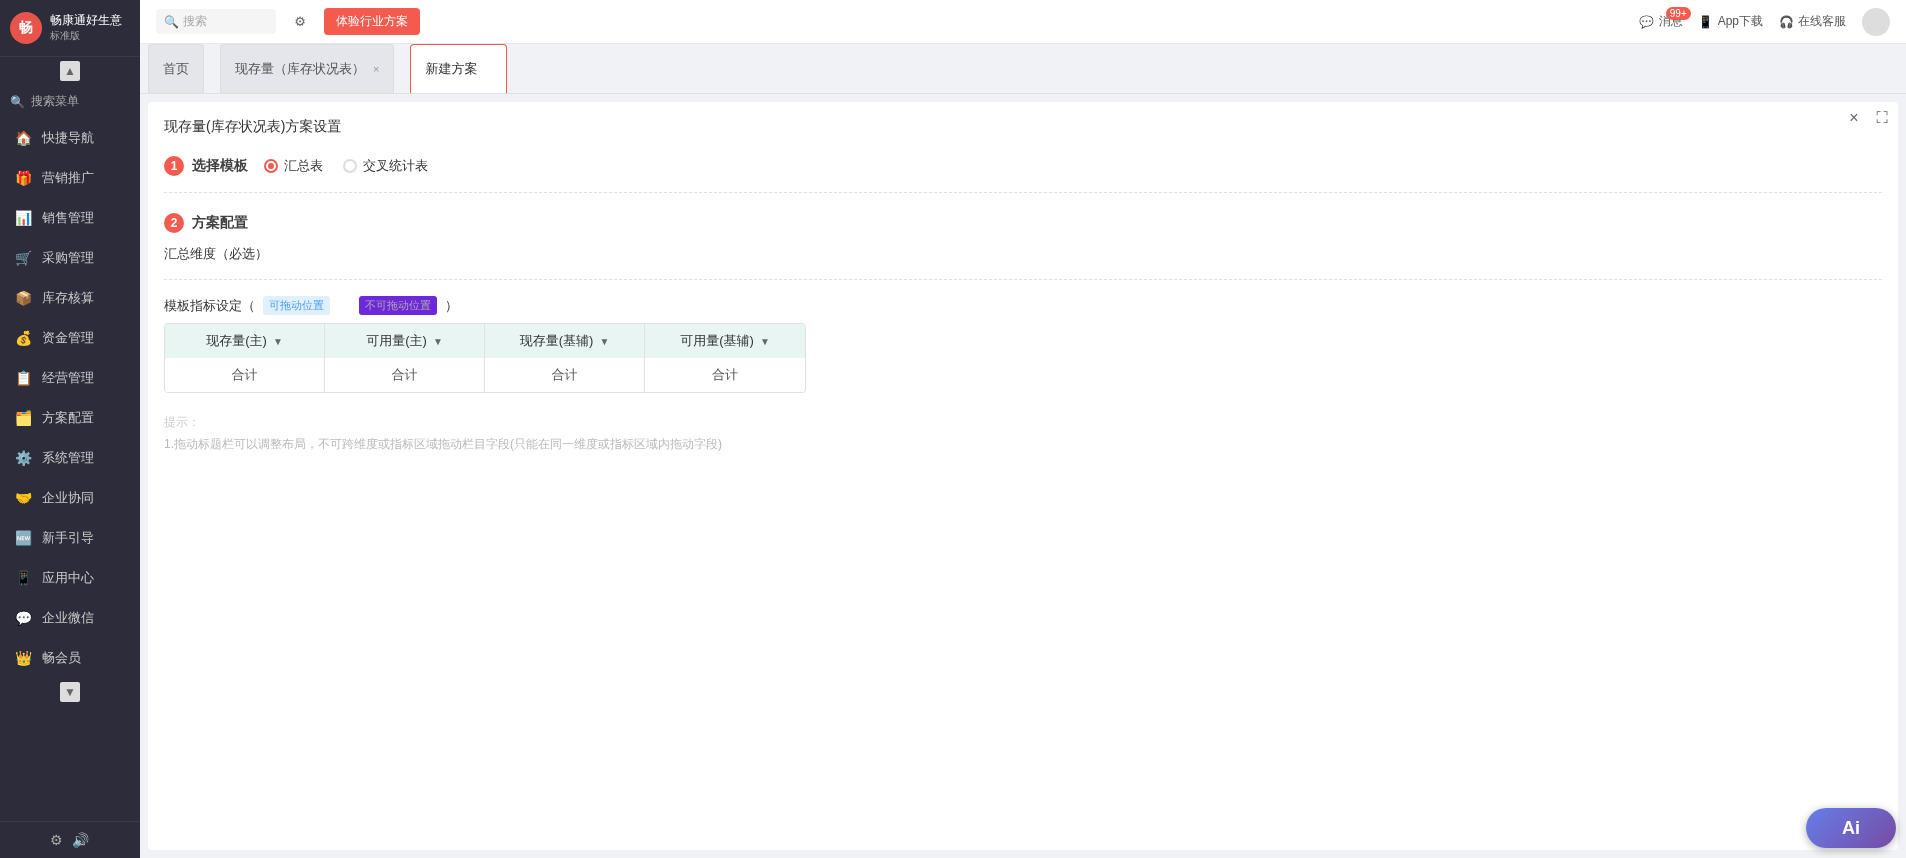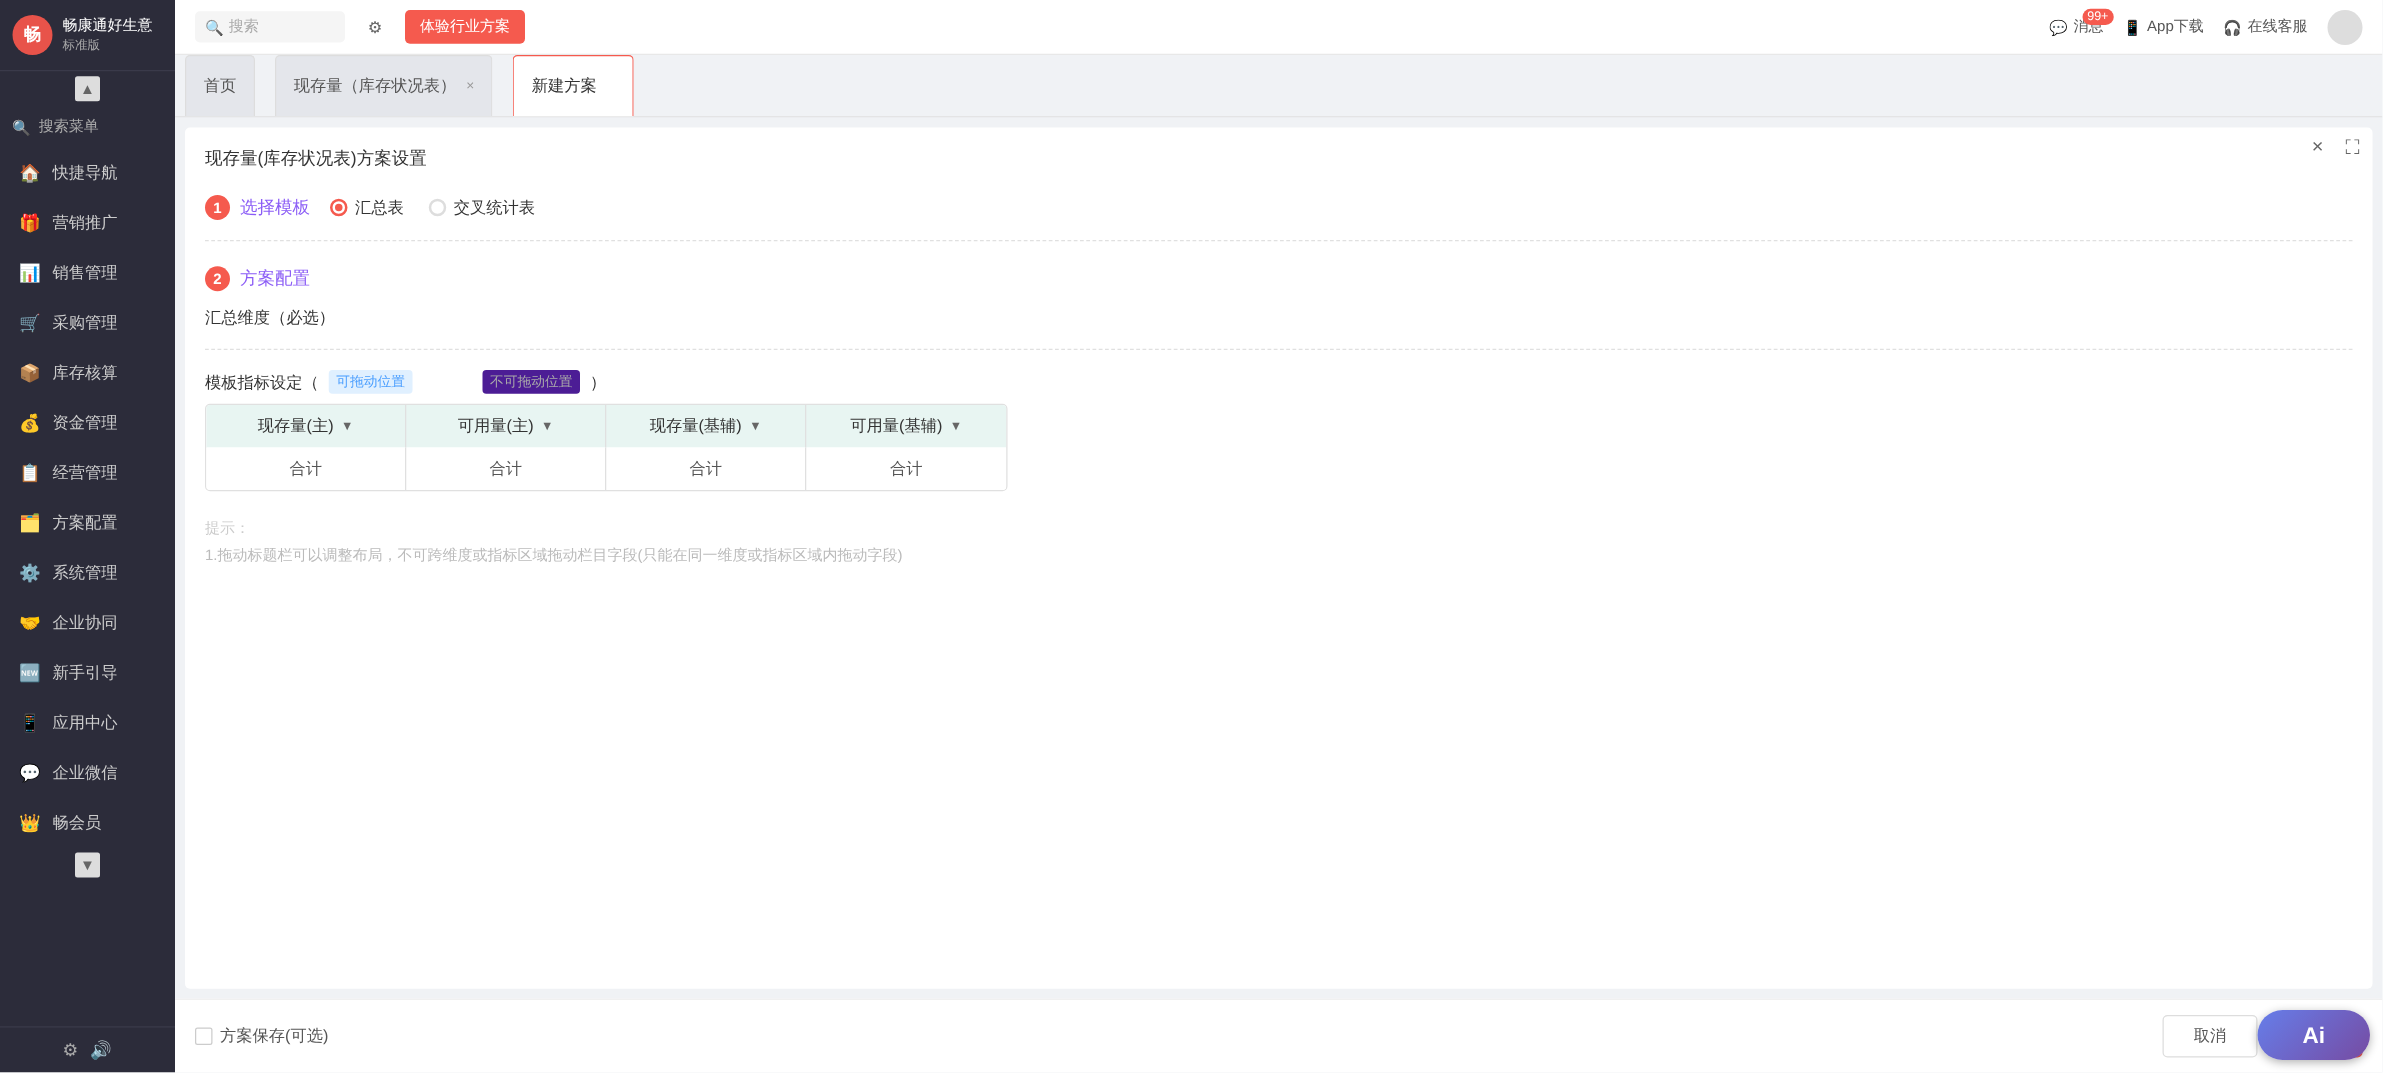--- a/index.html
+++ b/index.html
@@ -258,22 +258,22 @@
       border-radius: 50%;
       display: flex;
       align-items: center;
       justify-content: center;
       font-size: 12px;
       font-weight: bold;
       flex-shrink: 0;
     }
     .section-label {
       font-size: 14px;
-      color: #8b5cf6;
-      font-weight: 400;
+      color: #404040;
+      font-weight: 700;
     }
     .section-divider {
       border: none;
       border-top: 1px dashed #e0e0e0;
       margin: 16px 0;
     }
 
     
     .template-options {
       display: flex;
@@ -349,26 +349,25 @@
       gap: 8px;
     }
     .draggable-badge {
       background: #e0f0ff;
       color: #4a9eff;
       border-radius: 3px;
       padding: 2px 6px;
       font-size: 11px;
     }
     .non-draggable-badge {
-      background: #4c1d95;
+      background: #6d28d9;
       color: #aaa;
       border-radius: 3px;
       padding: 2px 6px;
       font-size: 11px;
-      margin-left: 27px;
     }
 
     .stats-section-label {
       color: #4db8a0;
       font-size: 13px;
       margin-bottom: 8px;
     }
 
     .metrics-table {
       border: 1px solid #e0e0e0;
@@ -740,27 +739,17 @@
         <div class="tips-section">
           <span class="tips-title">提示：</span>
           <div>1.拖动标题栏可以调整布局，不可跨维度或指标区域拖动栏目字段(只能在同一维度或指标区域内拖动字段)</div>
         </div>
       </div>
 
       <div style="height:40px;"></div>
     </div>
   </div>
 
-  <div class="bottom-controls">
-    <div class="save-checkbox">
-      <div class="checkbox-box"></div>
-      <span>方案保存(可选)</span>
-    </div>
-    <div class="bottom-buttons">
-      <button class="btn-cancel">取消</button>
-      <button class="btn-query">查询</button>
-    </div>
-  </div>
 </div>
 
 <div class="ai-fab">
   <span>Ai</span>
 </div>
 
 </body></html>

